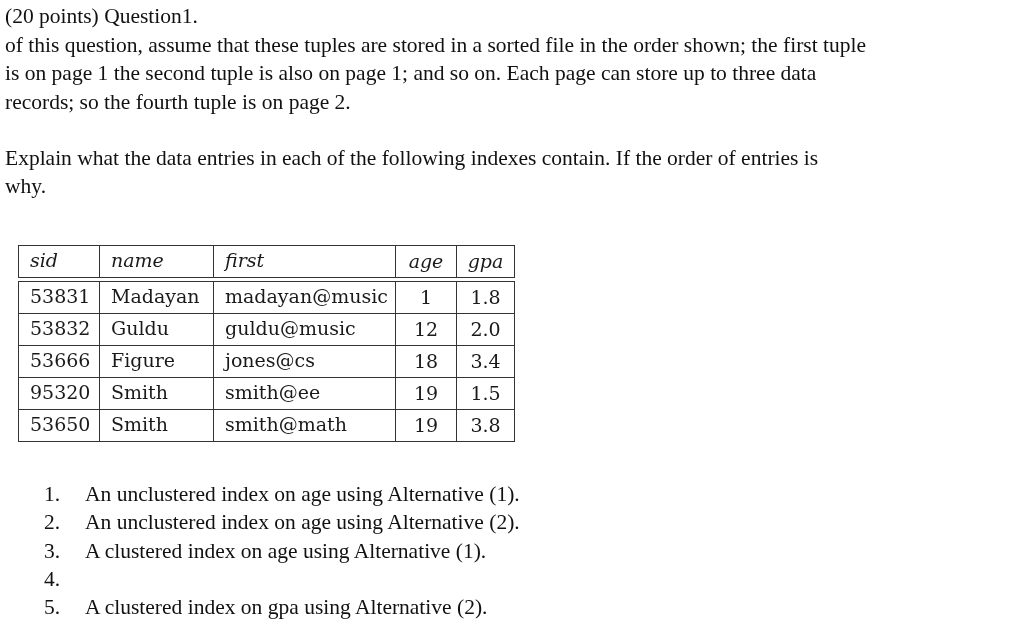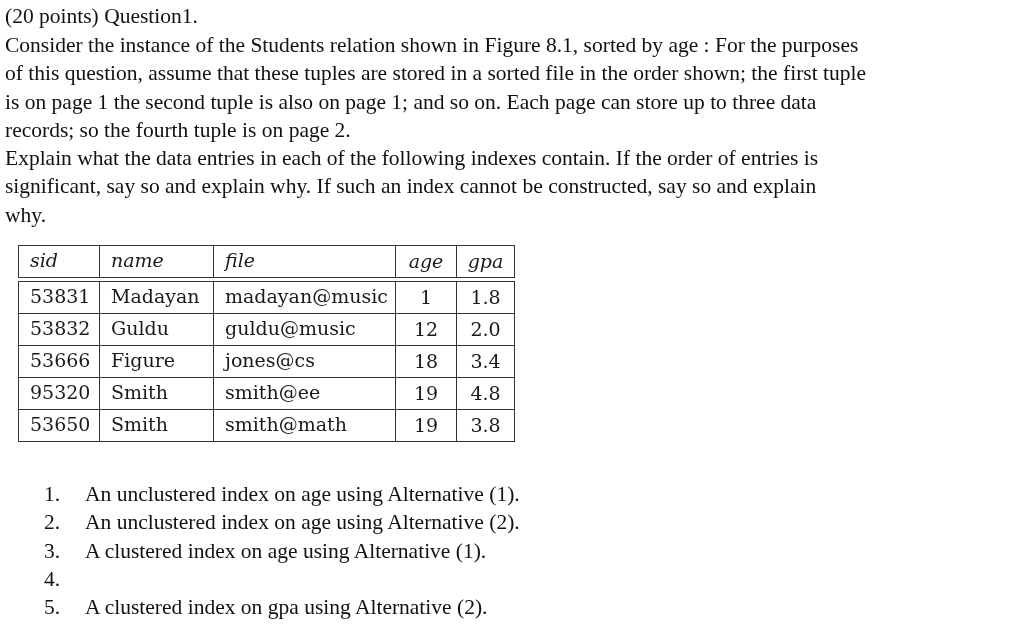--- a/index.html
+++ b/index.html
@@ -88,46 +88,44 @@
     }
   </style>
 </head>
 <body>
 
 <div id="title" class="para">
   <span class="line">(20 points) Question1.</span>
 </div>
 
 <div id="intro" class="para">
-  <span class="line">Consider the instance of the Students relation shown in Figure 8.1, sorted by age : For the purposes</span>
   <span class="line">of this question, assume that these tuples are stored in a sorted file in the order shown; the first tuple</span>
   <span class="line">is on page 1 the second tuple is also on page 1; and so on. Each page can store up to three data</span>
   <span class="line">records; so the fourth tuple is on page 2.</span>
 </div>
 
 <div id="explain" class="para">
   <span class="line">Explain what the data entries in each of the following indexes contain. If the order of entries is</span>
-  <span class="line">significant, say so and explain why. If such an index cannot be constructed, say so and explain</span>
   <span class="line">why.</span>
 </div>
 
 <div class="tbl-wrap">
   <table class="stu hdr-table">
     <colgroup>
         <col class="c1">
         <col class="c2">
         <col class="c3">
         <col class="c4">
         <col class="c5">
       </colgroup>
     <tbody>
         <tr>
       <th>sid</th>
       <th>name</th>
-      <th>file</th>
+      <th>first</th>
       <th class="c-age">age</th>
       <th class="c-gpa">gpa</th>
     </tr>
   </tbody>
     </table>
   <table class="stu">
     <colgroup>
         <col class="c1">
         <col class="c2">
         <col class="c3">
@@ -154,21 +152,21 @@
       <td>Figure</td>
       <td>jones@cs</td>
       <td class="c-age">18</td>
       <td class="c-gpa">3.4</td>
     </tr>
     <tr>
       <td>95320</td>
       <td>Smith</td>
       <td>smith@ee</td>
       <td class="c-age">19</td>
-      <td class="c-gpa">4.8</td>
+      <td class="c-gpa">1.5</td>
     </tr>
     <tr>
       <td>53650</td>
       <td>Smith</td>
       <td>smith@math</td>
       <td class="c-age">19</td>
       <td class="c-gpa">3.8</td>
     </tr>
   </tbody>
     </table>

